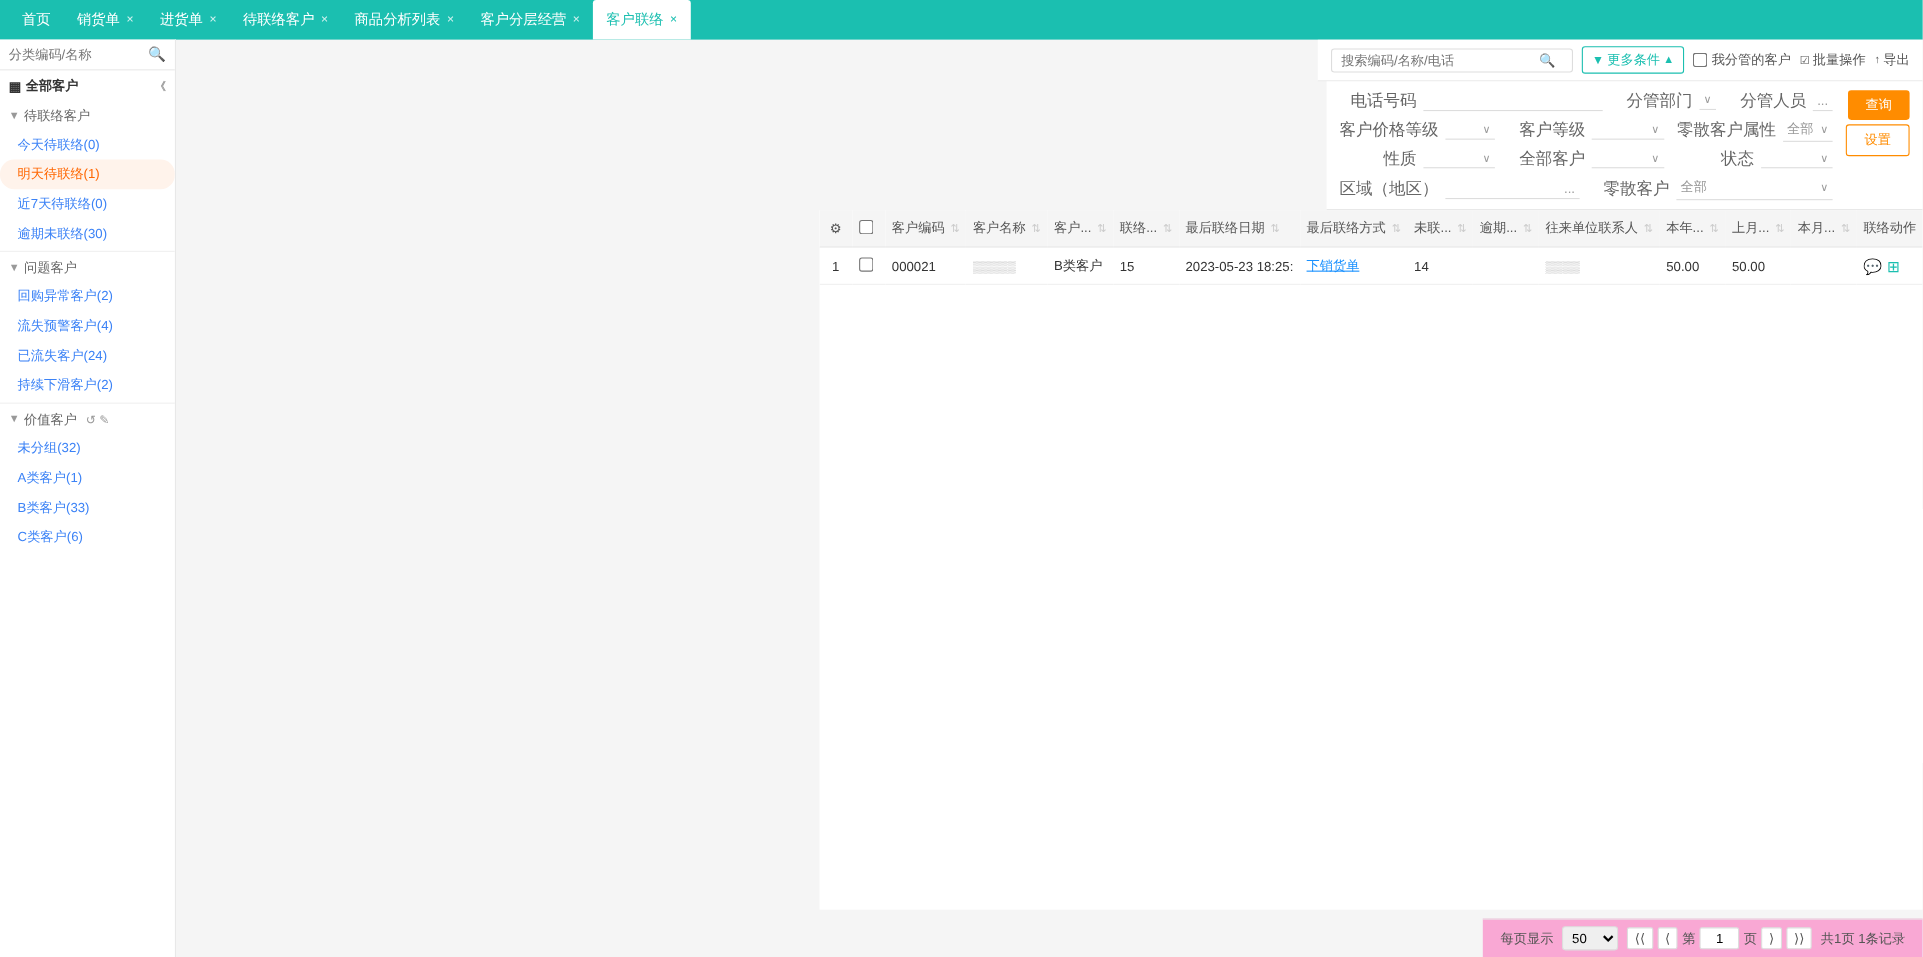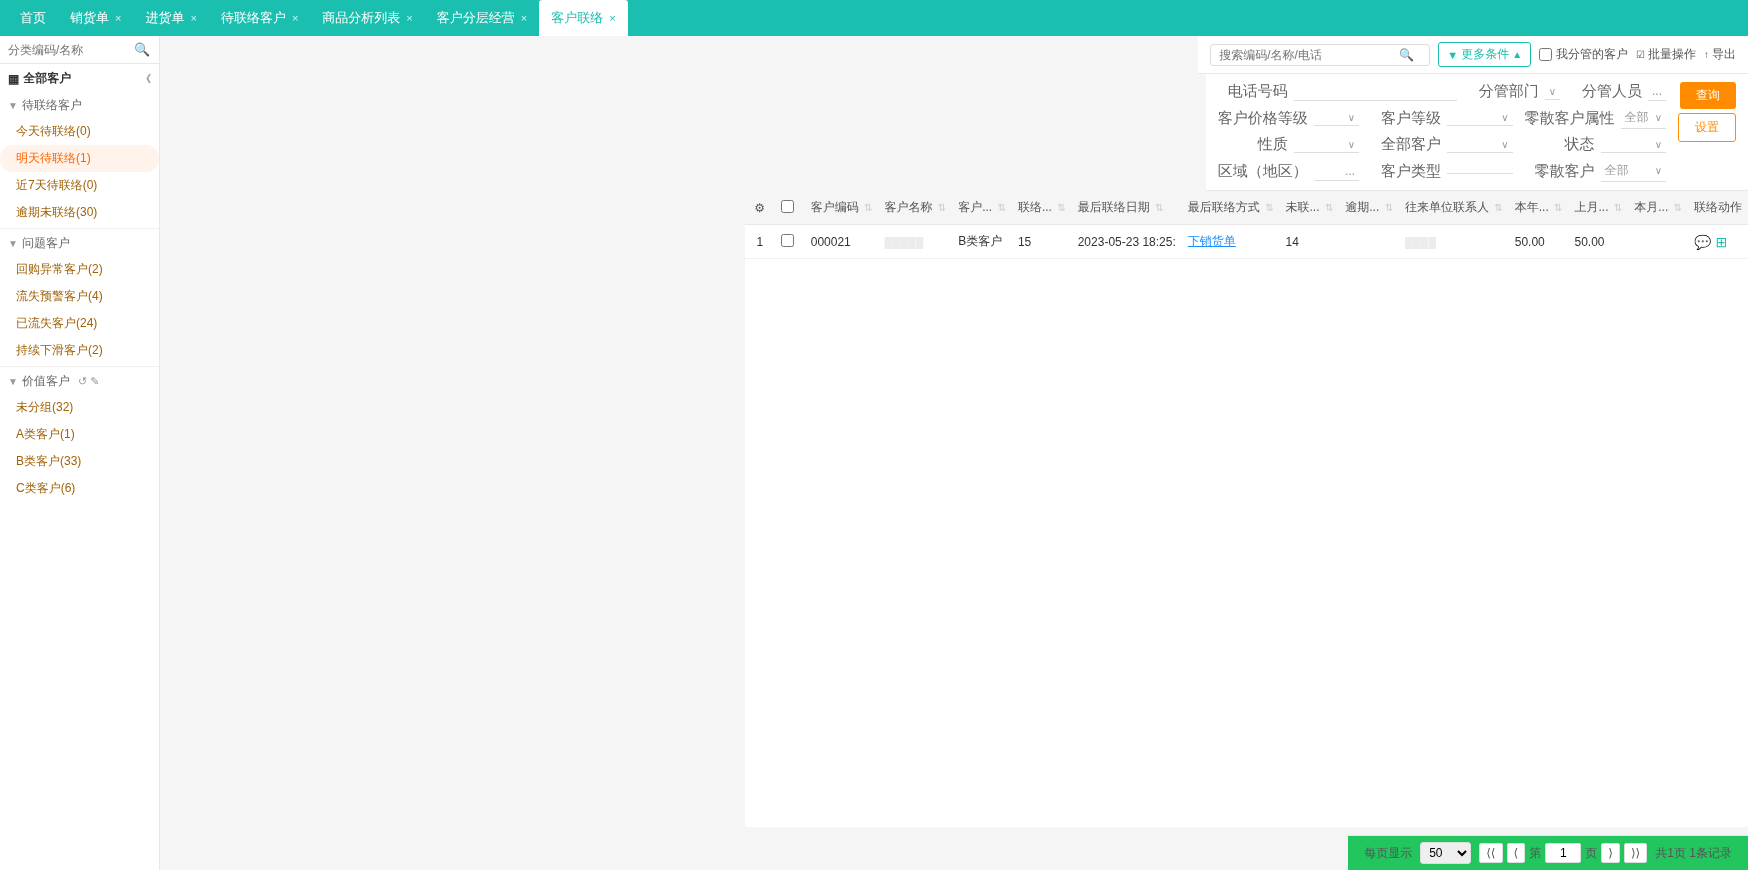--- a/index.html
+++ b/index.html
@@ -15,21 +15,21 @@
     
     .main-layout { display: flex; height: calc(870px - 36px); }
 
     
     .sidebar { width: 160px; background: #fff; border-right: 1px solid #e8e8e8; overflow-y: auto; flex-shrink: 0; }
     .sidebar-search { display: flex; align-items: center; padding: 6px 8px; border-bottom: 1px solid #e8e8e8; }
     .sidebar-search input { flex: 1; border: none; outline: none; font-size: 12px; color: #666; width: 100%; }
     .sidebar-search .search-icon { color: #999; font-size: 13px; cursor: pointer; }
     .sidebar-section-header { display: flex; align-items: center; padding: 6px 8px; font-size: 12px; font-weight: bold; color: #333; cursor: pointer; }
     .sidebar-section-header .collapse-icon { margin-left: auto; color: #999; font-size: 10px; }
-    .sidebar-item { padding: 5px 8px 5px 16px; font-size: 12px; color: #a16207; cursor: pointer; }
+    .sidebar-item { padding: 5px 8px 5px 16px; font-size: 12px; color: #3b82f6; cursor: pointer; }
     .sidebar-item.active { background: #fff3eb; color: #ff6600; border-radius: 13px; }
     .sidebar-group-header { padding: 4px 8px; font-size: 12px; color: #666; display: flex; align-items: center; gap: 4px; }
     .sidebar-group-header .arrow { font-size: 10px; color: #999; }
     .sidebar-divider { height: 1px; background: #f0f0f0; margin: 2px 0; }
 
     
     .content-area { flex: 1; display: flex; flex-direction: column; overflow: hidden; align-items: flex-end; }
 
     
     .toolbar { background: #fff; padding: 6px 12px; display: flex; align-items: center; gap: 8px; border-bottom: 1px solid #e8e8e8; }
@@ -64,21 +64,21 @@
     thead tr { background: #f5f5f5; }
     thead th { padding: 8px 6px; text-align: left; color: #555; font-weight: normal; border-bottom: 1px solid #e8e8e8; white-space: nowrap; cursor: pointer; }
     thead th .sort-icon { color: #ccc; font-size: 10px; margin-left: 2px; }
     tbody tr { border-bottom: 1px solid #f0f0f0; }
     tbody td { padding: 8px 6px; color: #333; white-space: nowrap; }
     .link-text { color: #1890ff; cursor: pointer; text-decoration: underline; }
     .action-icons { display: flex; gap: 4px; }
     .action-icon { color: #1bbfb0; cursor: pointer; font-size: 14px; }
 
     
-    .footer { background: #22c55e; border-top: 1px solid #e8e8e8; padding: 6px 16px; display: flex; align-items: center; justify-content: flex-end; gap: 8px; font-size: 12px; color: #555; }
+    .footer { background: #f9a8d4; border-top: 1px solid #e8e8e8; padding: 6px 16px; display: flex; align-items: center; justify-content: flex-end; gap: 8px; font-size: 12px; color: #555; }
     .footer select { border: 1px solid #ddd; border-radius: 3px; padding: 2px 4px; font-size: 12px; }
     .page-nav { display: flex; align-items: center; gap: 4px; }
     .page-nav button { border: 1px solid #ddd; background: #fff; padding: 2px 6px; cursor: pointer; border-radius: 2px; font-size: 12px; color: #555; }
     .page-nav button:disabled { color: #ccc; cursor: not-allowed; }
     .page-input { width: 36px; border: 1px solid #ddd; border-radius: 2px; padding: 2px 4px; text-align: center; font-size: 12px; }
     .total-text { color: #555; }
 
     .scroll-bar-area { height: 8px; background: #f5f5f5; }
     .scroll-bar-inner { height: 8px; background: #ddd; border-radius: 4px; width: 60%; margin-left: 10%; }
 
@@ -287,26 +287,20 @@
               </div>
             </div>
           </div>
 
           <div class="filter-row">
             <div class="filter-item">
               <span class="filter-label">区域（地区）</span>
               <div class="filter-select" style="flex:2;">
                 <span class="select-text"></span>
                 <span class="dots">...</span>
-              </div>
-            </div>
-            <div class="filter-item">
-              <span class="filter-label">客户类型</span>
-              <div class="filter-select" style="flex:2;">
-                <span class="select-text"></span>
               </div>
             </div>
             <div class="filter-item">
               <span class="filter-label">零散客户</span>
               <div class="filter-select" style="flex:2;">
                 <span class="select-text">全部</span>
                 <span class="select-arrow">∨</span>
               </div>
             </div>
           </div>

